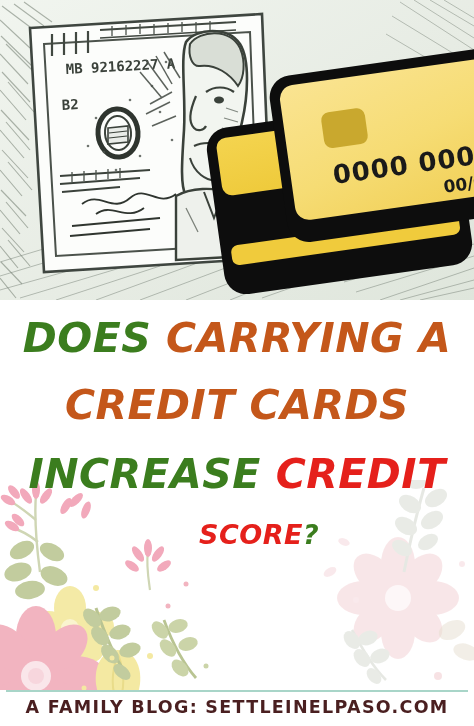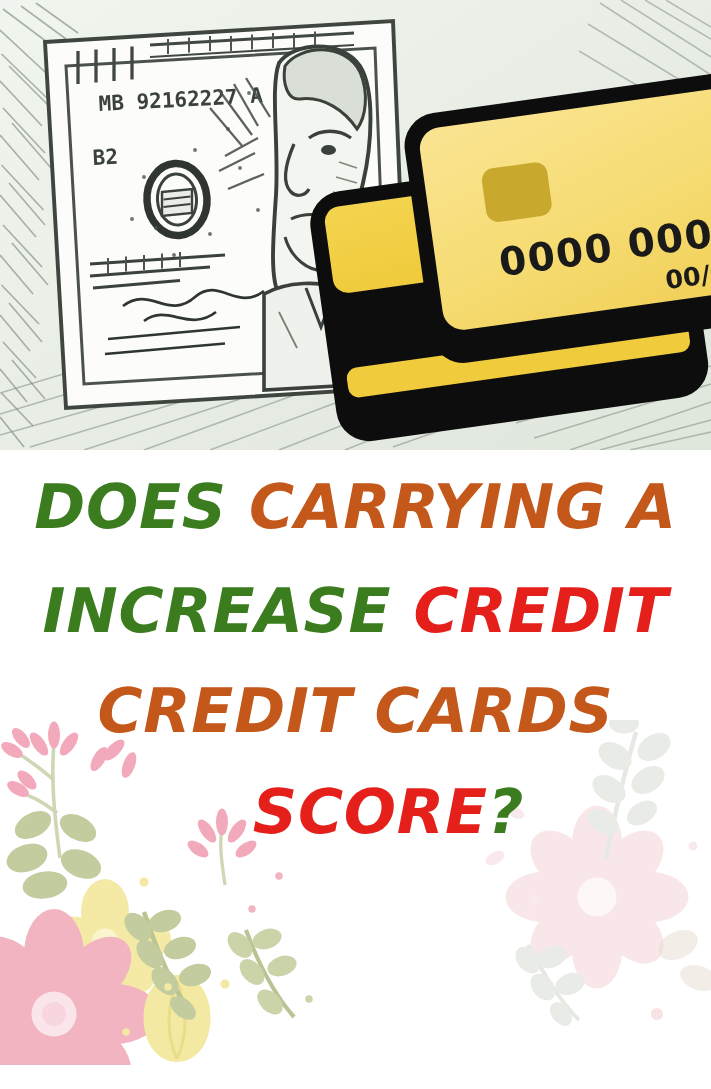--- a/index.html
+++ b/index.html
@@ -44,21 +44,21 @@
     font-weight:bold;
     font-style:italic;
     letter-spacing:0.5px;
     line-height:1.0;
     white-space:nowrap;
   }
   .l1 { font-size:41px; margin-top:12px; }
   .l2 { font-size:41px; margin-top:26px; }
   .l3 { font-size:41px; margin-top:26px; }
   .l4 { font-size:41px; margin-top:28px; }
-  .l5 { font-size:41px; margin-top:26px;padding-left:44px; }
+  .l5 { font-size:27px; margin-top:26px;padding-left:44px; }
 
   .w-green  { color:#3b7d1e; }
   .w-orange { color:#c4571a; }
   .w-red    { color:#e5201b; }
 
   
   .florals {
     position:absolute;
     left:0; top:480px;
     width:474px; height:230px;
@@ -481,28 +481,32 @@
     </svg>
   </div>
 
   <div class="headline">
 
     <div class="hl-line l1">
       <span class="w-green">DOES</span><span>&nbsp;</span><span class="w-orange">CARRYING A</span>
     </div>
 
 
+    <div class="hl-line l3">
+      <span class="w-orange">CREDIT CARDS</span>
+    </div>
+
     <div class="hl-line l4">
       <span class="w-green">INCREASE</span><span>&nbsp;</span><span class="w-red">CREDIT</span>
     </div>
 
-    <div class="hl-line l3">
-      <span class="w-orange">CREDIT CARDS</span>
-    </div>
-
     <div class="hl-line l5">
       <span class="w-red">SCORE</span><span class="w-green">?</span>
     </div>
 
   </div>
 
+  <div class="footer">
+    <div class="footer-rule"></div>
+    <div class="footer-text">A FAMILY BLOG: SETTLEINELPASO.COM</div>
+  </div>
 
 </div>
 
 </body></html>

